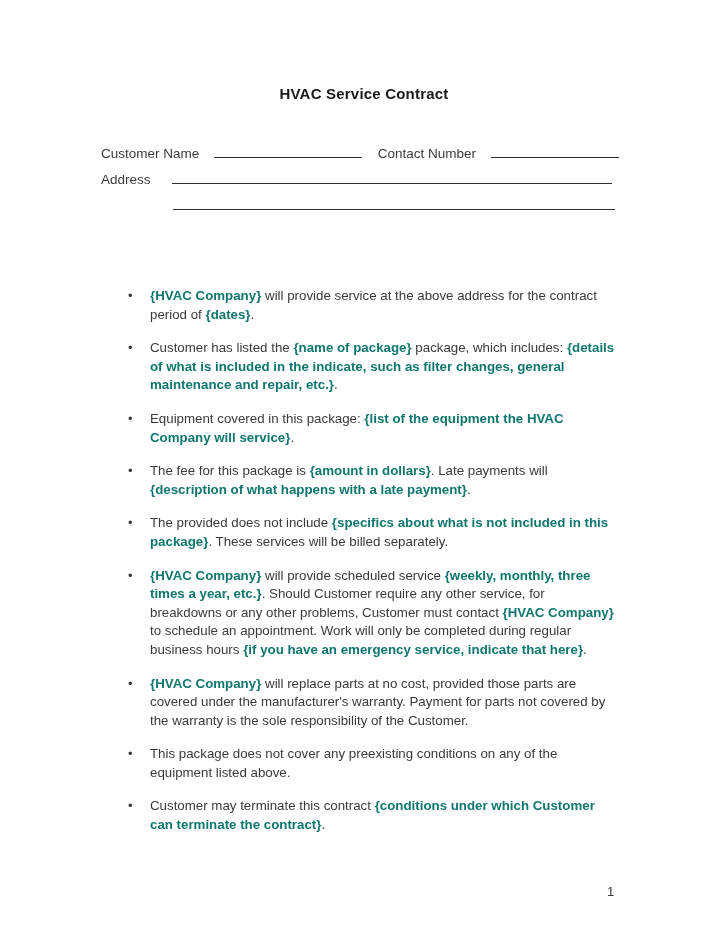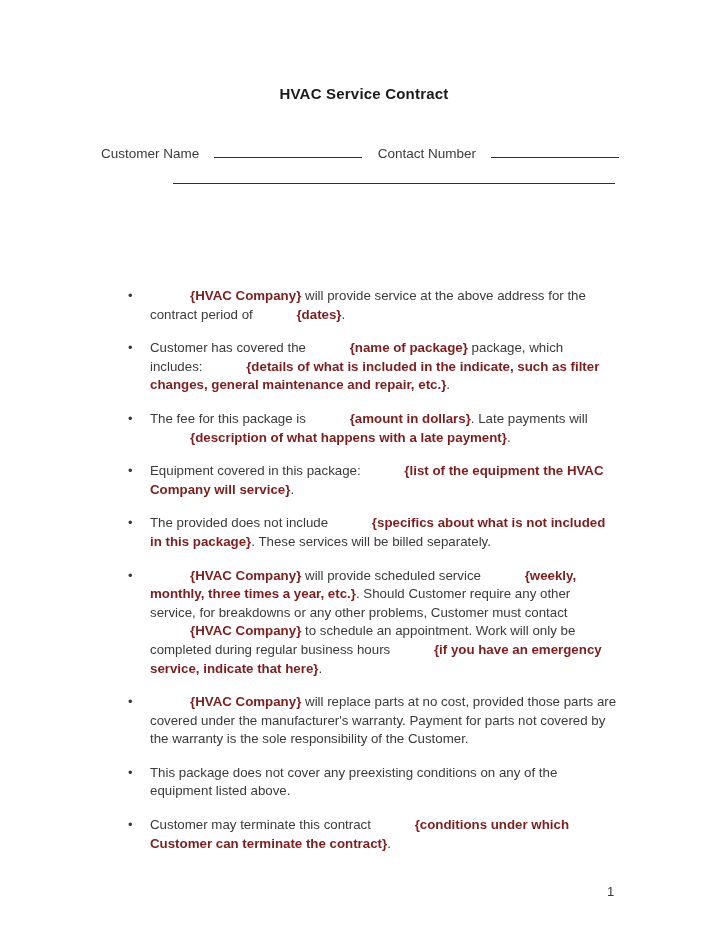--- a/index.html
+++ b/index.html
@@ -93,22 +93,21 @@
     content: "\2022";
     position: absolute;
     left: 2px;
     top: 0;
     font-size: 13px;
     color: #3a3a3a;
     line-height: 18.6px;
   }
   .clause b {
     font-weight: bold;
-    color: #7f1d1d;
-    margin-left: 40px;
+    color: #0f766e;
   }
 
   
   .page-number {
     position: absolute;
     left: 607px;
     top: 884px;
     font-size: 13px;
     color: #3a3a3a;
   }
@@ -122,33 +121,37 @@
 
   <div class="form-block">
 
     <div class="form-row">
       <span class="form-label">Customer Name</span>
       <span class="rule rule-cust"></span>
       <span class="form-label lbl-contact">Contact Number</span>
       <span class="rule rule-contact"></span>
     </div>
 
+    <div class="form-row">
+      <span class="form-label">Address</span>
+      <span class="rule rule-addr"></span>
+    </div>
 
     <div class="form-row">
       <span class="rule rule-addr2"></span>
     </div>
 
 
   </div>
 
   <ul class="clause-list">
       <li class="clause"><b>{HVAC Company}</b><span> will provide service at the above address for the contract period of </span><b>{dates}</b><span>.</span></li>
-      <li class="clause"><span>Customer has covered the </span><b>{name of package}</b><span> package, which includes: </span><b>{details of what is included in the indicate, such as filter changes, general maintenance and repair, etc.}</b><span>.</span></li>
+      <li class="clause"><span>Customer has listed the </span><b>{name of package}</b><span> package, which includes: </span><b>{details of what is included in the indicate, such as filter changes, general maintenance and repair, etc.}</b><span>.</span></li>
+      <li class="clause"><span>Equipment covered in this package: </span><b>{list of the equipment the HVAC Company will service}</b><span>.</span></li>
       <li class="clause"><span>The fee for this package is </span><b>{amount in dollars}</b><span>. Late payments will </span><b>{description of what happens with a late payment}</b><span>.</span></li>
-      <li class="clause"><span>Equipment covered in this package: </span><b>{list of the equipment the HVAC Company will service}</b><span>.</span></li>
       <li class="clause"><span>The provided does not include </span><b>{specifics about what is not included in this package}</b><span>. These services will be billed separately.</span></li>
       <li class="clause"><b>{HVAC Company}</b><span> will provide scheduled service </span><b>{weekly, monthly, three times a year, etc.}</b><span>. Should Customer require any other service, for breakdowns or any other problems, Customer must contact </span><b>{HVAC Company}</b><span> to schedule an appointment. Work will only be completed during regular business hours </span><b>{if you have an emergency service, indicate that here}</b><span>.</span></li>
       <li class="clause"><b>{HVAC Company}</b><span> will replace parts at no cost, provided those parts are covered under the manufacturer's warranty. Payment for parts not covered by the warranty is the sole responsibility of the Customer.</span></li>
       <li class="clause"><span>This package does not cover any preexisting conditions on any of the equipment listed above.</span></li>
       <li class="clause"><span>Customer may terminate this contract </span><b>{conditions under which Customer can terminate the contract}</b><span>.</span></li>
     </ul>
 
   <div class="page-number">1</div>
 
 </div>

